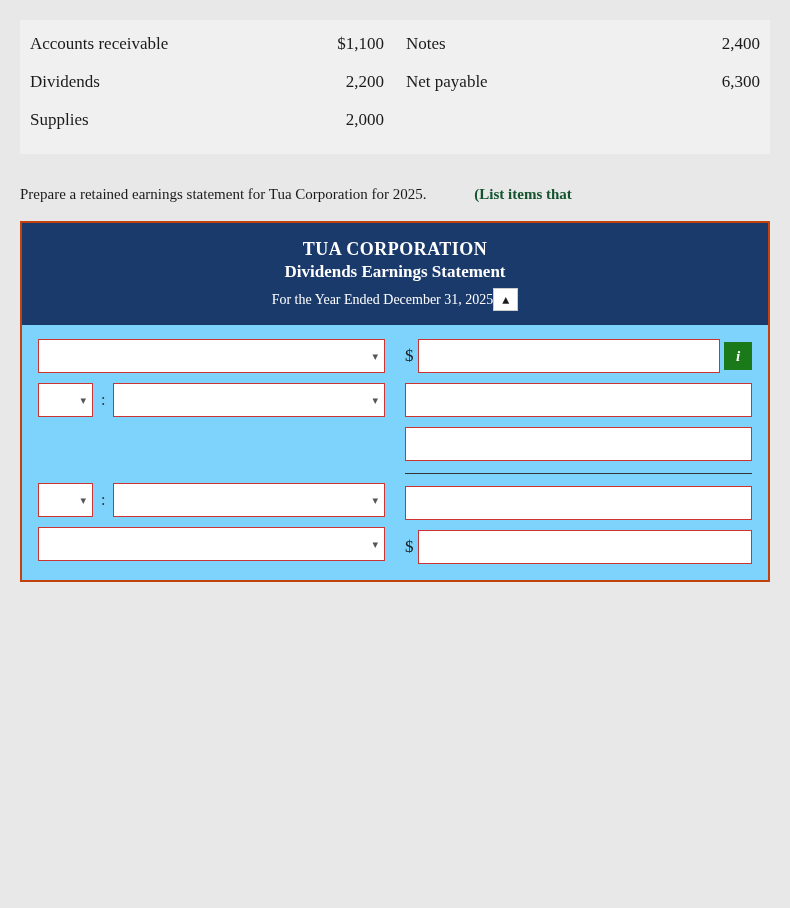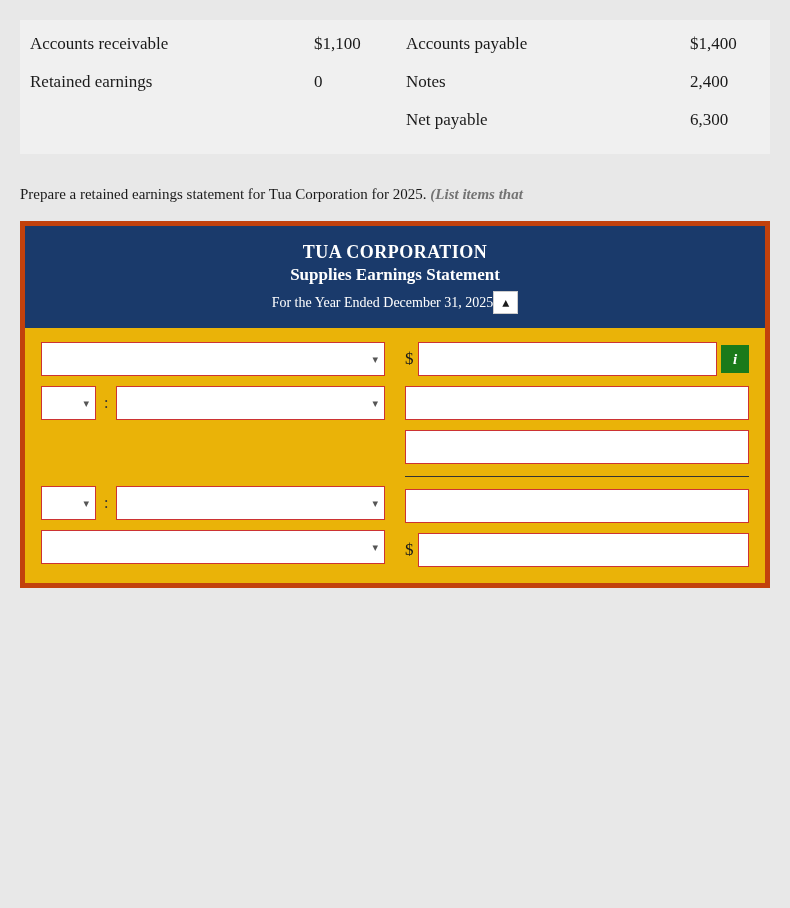--- a/index.html
+++ b/index.html
@@ -37,38 +37,38 @@
 
     .row-label {
       font-size: 17px;
       color: #1a1a1a;
     }
 
     .row-value {
       font-size: 17px;
       color: #1a1a1a;
       min-width: 70px;
-      text-align: left;
+      text-align: right;
     }
 
     .instruction-text {
       font-size: 15px;
       color: #1a1a1a;
       margin-bottom: 16px;
       line-height: 1.4;
     }
 
     .instruction-text strong {
-      color: #737373;
-      font-style: italic;
+      color: #14532d;
+      margin-left: 44px;
     }
 
     .statement-container {
-      background: #eab308;
-      border: 5px solid #c2410c;
+      background: #7dd3fc;
+      border: 2px solid #c2410c;
     }
 
     .statement-header {
       background: #1a3a6b;
       color: white;
       text-align: center;
       padding: 16px 10px 14px 10px;
     }
 
     .statement-header .company-name {
@@ -209,51 +209,51 @@
 </head>
 <body>
 
 <div class="data-table">
   <div class="column">
     <div class="row">
       <span class="row-label">Accounts receivable</span>
       <span class="row-value">$1,100</span>
     </div>
     <div class="row">
-      <span class="row-label">Retained earnings</span>
-      <span class="row-value">0</span>
+      <span class="row-label">Dividends</span>
+      <span class="row-value">2,200</span>
+    </div>
+    <div class="row">
+      <span class="row-label">Supplies</span>
+      <span class="row-value">2,000</span>
     </div>
   </div>
 
   <div class="column">
-    <div class="row">
-      <span class="row-label">Accounts payable</span>
-      <span class="row-value">$1,400</span>
-    </div>
     <div class="row">
       <span class="row-label">Notes</span>
       <span class="row-value">2,400</span>
     </div>
     <div class="row">
       <span class="row-label">Net payable</span>
       <span class="row-value">6,300</span>
     </div>
   </div>
 </div>
 
 <p class="instruction-text">
   <span>Prepare a retained earnings statement for Tua Corporation for 2025.</span>
   <strong>(List items that</strong>
 </p>
 
 <div class="statement-container">
 
   <div class="statement-header">
     <div class="company-name">TUA CORPORATION</div>
-    <div class="statement-title">Supplies Earnings Statement</div>
+    <div class="statement-title">Dividends Earnings Statement</div>
     <div class="date-row">
       <span>For the Year Ended December 31, 2025</span>
       <span class="date-selector">
         <span>▴</span>
       </span>
     </div>
   </div>
 
   <div class="main-form">
 

